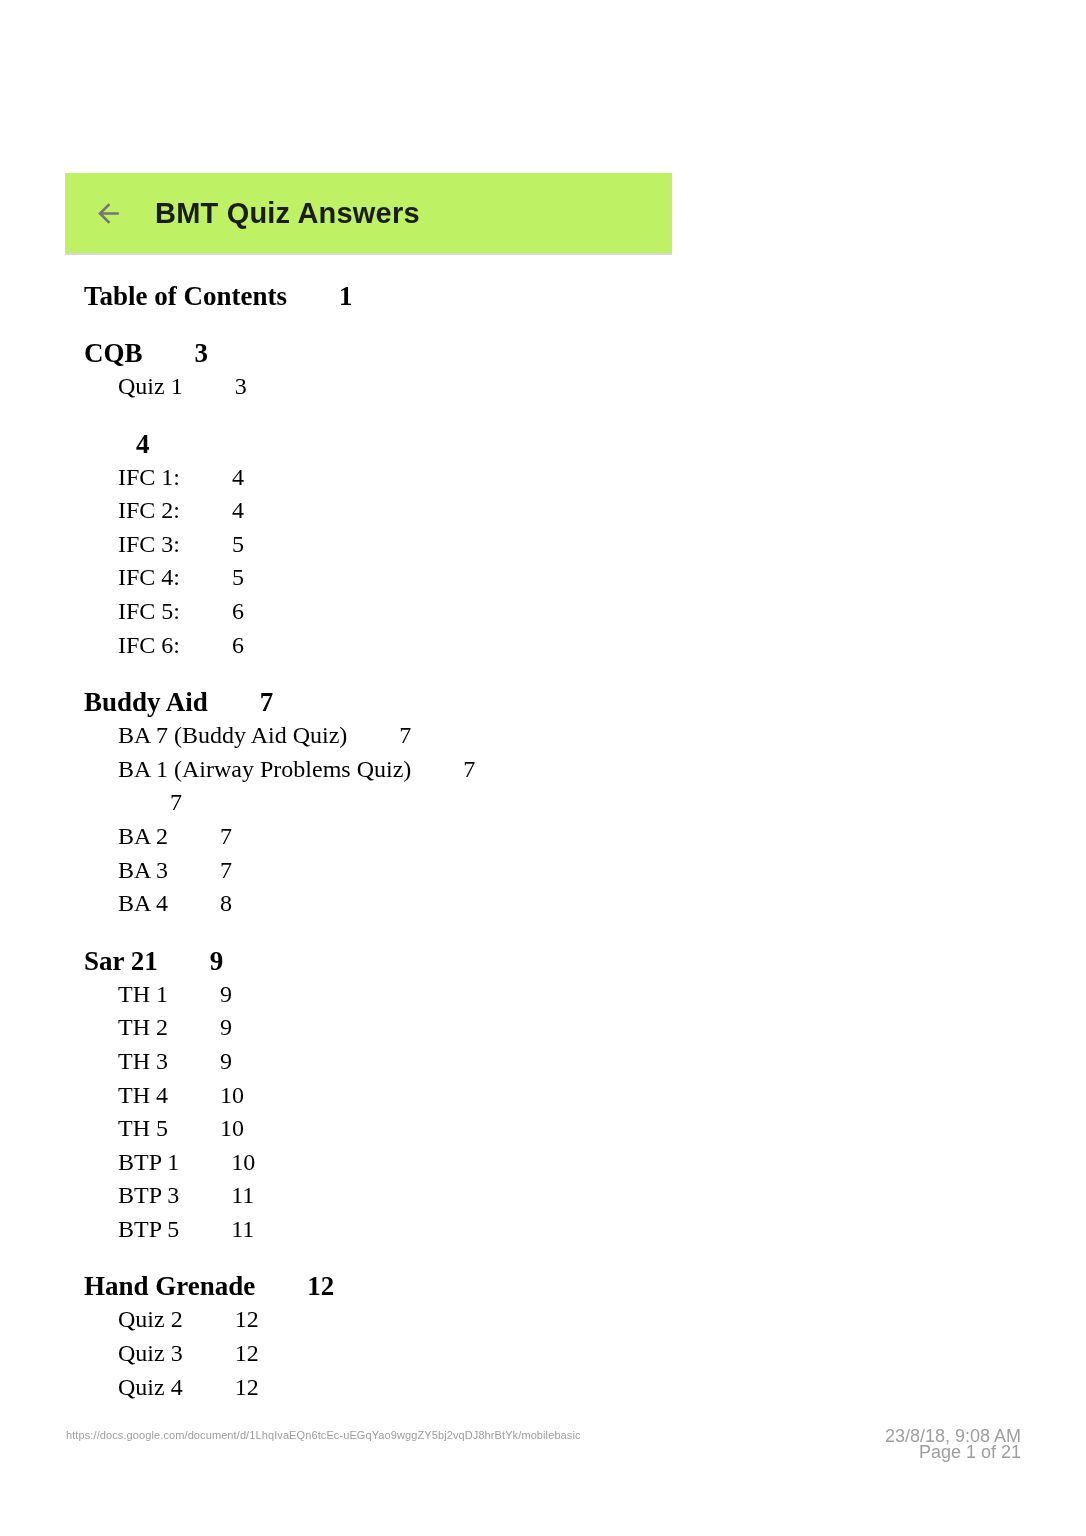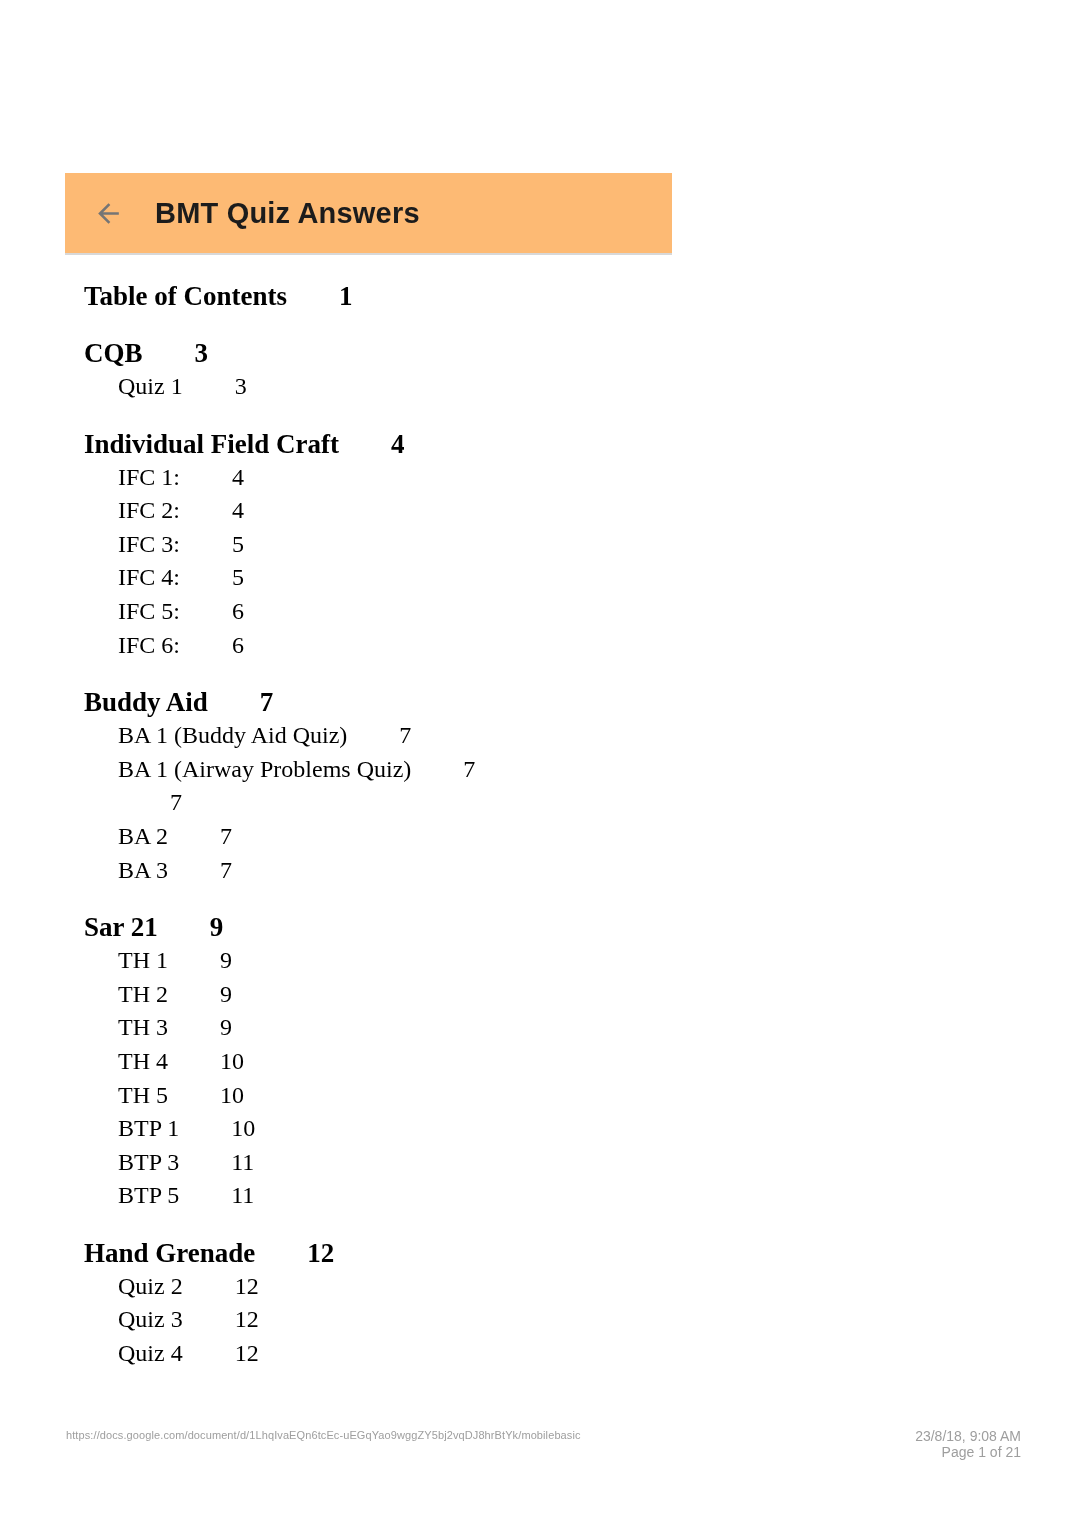--- a/index.html
+++ b/index.html
@@ -12,21 +12,21 @@
     font-family: "Liberation Sans", sans-serif;
   }
 
   
   .app-header {
     position: absolute;
     left: 65px;
     top: 173px;
     width: 607px;
     height: 80px;
-    background: #fdba74;
+    background: #bef264;
     border-bottom: 2px solid #d8d8d8;
     display: flex;
     align-items: center;
   }
   .back-btn {
     width: 32px;
     height: 32px;
     margin-left: 27px;
     display: flex;
     align-items: center;
@@ -79,21 +79,21 @@
     font-size: 11px;
     color: #9e9e9e;
     letter-spacing: 0.1px;
     white-space: nowrap;
   }
   .footer-right {
     position: absolute;
     right: 65px;
     top: 1429px;
     text-align: right;
-    font-size: 14px;
+    font-size: 18px;
     line-height: 15.5px;
     color: #9e9e9e;
     white-space: nowrap;
   }
 </style>
 </head>
 <body>
 
 <div class="app-header">
   <div class="back-btn">
@@ -116,21 +116,20 @@
       </div>
       <div class="toc-items">
         <div class="toc-line">
           <span class="toc-label">Quiz 1</span>
           <span class="toc-page">3</span>
         </div>
       </div>
     </div>
     <div class="toc-section">
       <div class="toc-line toc-heading">
-        <span class="toc-label">Individual Field Craft</span>
         <span class="toc-page">4</span>
       </div>
       <div class="toc-items">
         <div class="toc-line">
           <span class="toc-label">IFC 1:</span>
           <span class="toc-page">4</span>
         </div>
         <div class="toc-line">
           <span class="toc-label">IFC 2:</span>
           <span class="toc-page">4</span>
@@ -153,37 +152,41 @@
         </div>
       </div>
     </div>
     <div class="toc-section">
       <div class="toc-line toc-heading">
         <span class="toc-label">Buddy Aid</span>
         <span class="toc-page">7</span>
       </div>
       <div class="toc-items">
         <div class="toc-line">
-          <span class="toc-label">BA 1 (Buddy Aid Quiz)</span>
+          <span class="toc-label">BA 7 (Buddy Aid Quiz)</span>
           <span class="toc-page">7</span>
         </div>
         <div class="toc-line">
           <span class="toc-label">BA 1 (Airway Problems Quiz)</span>
           <span class="toc-page">7</span>
         </div>
         <div class="toc-line">
           <span class="toc-page">7</span>
         </div>
         <div class="toc-line">
           <span class="toc-label">BA 2</span>
           <span class="toc-page">7</span>
         </div>
         <div class="toc-line">
           <span class="toc-label">BA 3</span>
           <span class="toc-page">7</span>
+        </div>
+        <div class="toc-line">
+          <span class="toc-label">BA 4</span>
+          <span class="toc-page">8</span>
         </div>
       </div>
     </div>
     <div class="toc-section">
       <div class="toc-line toc-heading">
         <span class="toc-label">Sar 21</span>
         <span class="toc-page">9</span>
       </div>
       <div class="toc-items">
         <div class="toc-line">

